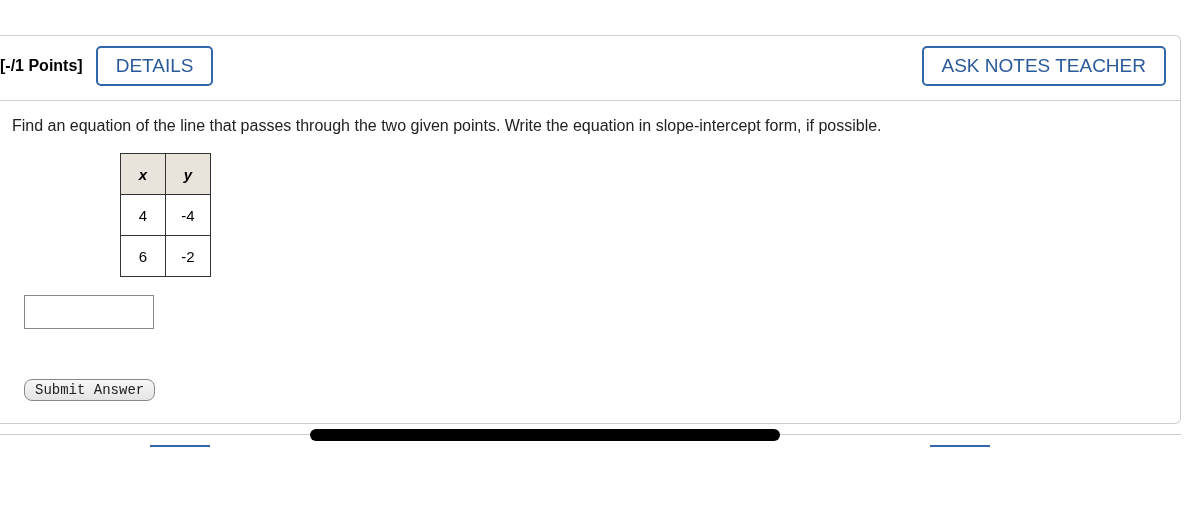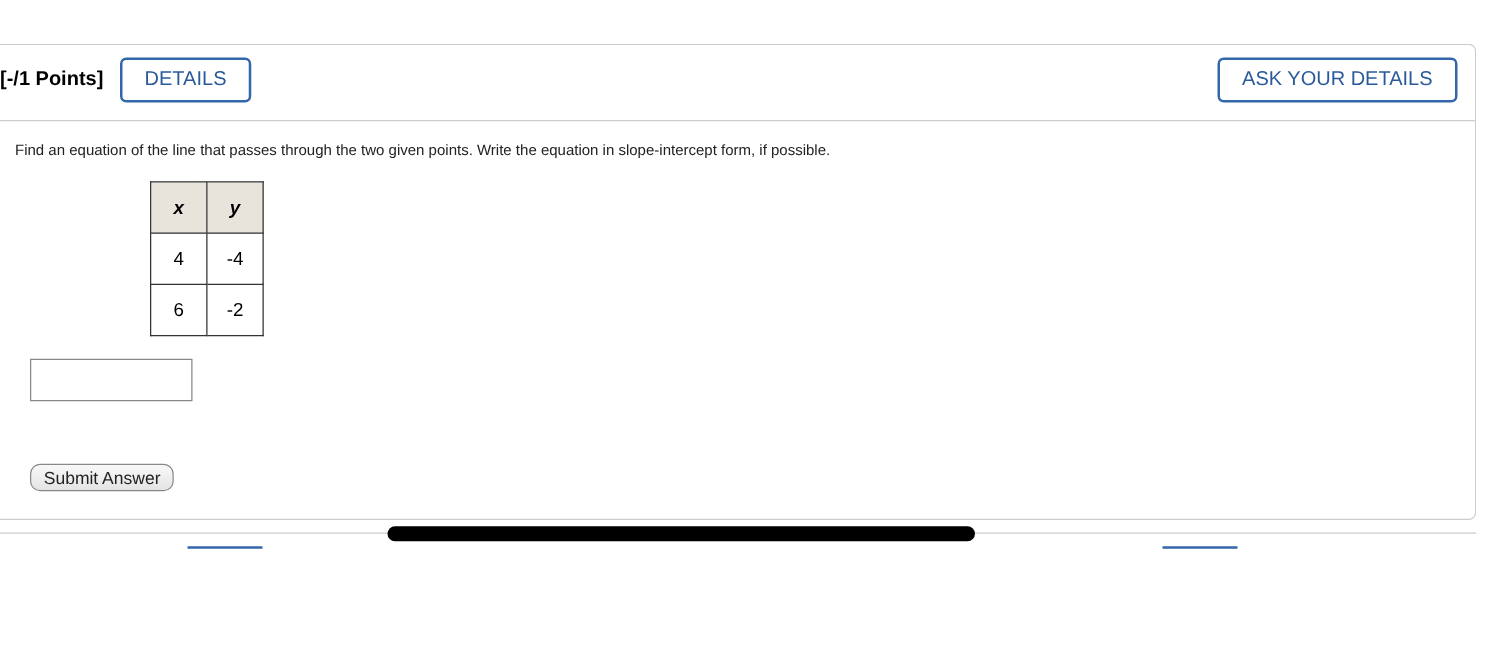--- a/index.html
+++ b/index.html
@@ -29,39 +29,39 @@
   .points {
     font-weight: bold;
     font-size: 16px;
     font-family: Arial, sans-serif;
   }
   .btn-outline {
     border: 2px solid #3366aa;
     color: #2a5a9a;
     background: #fff;
     padding: 7px 18px;
-    font-size: 16px;
+    font-size: 19px;
     font-family: Arial, sans-serif;
     cursor: pointer;
     border-radius: 5px;
   }
   .qid {
     font-weight: bold;
     font-size: 16px;
     font-family: Arial, sans-serif;
     margin-left: 4px;
   }
   .spacer { flex: 1; }
   .body-area {
     border-top: 1px solid #ccc;
     padding: 16px 20px 10px 12px;
     margin-left: 0;
   }
   .prompt {
-    font-size: 12px;
+    font-size: 16px;
     color: #222;
     margin-bottom: 18px;
   }
   .data-table {
     border-collapse: collapse;
     margin-left: 108px;
     margin-bottom: 18px;
   }
   .data-table th, .data-table td {
     border: 1px solid #333;
@@ -88,21 +88,21 @@
   .submit-btn {
     font-size: 14px;
     padding: 2px 10px;
     border: 1px solid #888;
     border-radius: 8px;
     background: linear-gradient(#f8f8f8,#e4e4e4);
     cursor: pointer;
     margin-left: 12px;
     margin-bottom: 12px;
     color: #222;
-    font-family: Liberation Sans, sans-serif;
+    font-family: Liberation Mono, monospace;
   }
   .bottom-bar {
     height: 10px;
     border-top: 1px solid #ccc;
     margin-top: 10px;
     margin-right: 8px;
     position: relative;
   }
   .scrollthumb {
     position: absolute;
@@ -121,21 +121,21 @@
   }
 </style>
 </head>
 <body>
 
 <div class="question-wrapper">
   <div class="header-row">
     <span class="points">[-/1 Points]</span>
     <button class="btn-outline">DETAILS</button>
     <span class="spacer"></span>
-    <button class="btn-outline">ASK YOUR DETAILS</button>
+    <button class="btn-outline">ASK NOTES TEACHER</button>
   </div>
 
   <div class="body-area">
     <div class="prompt">Find an equation of the line that passes through the two given points. Write the equation in slope-intercept form, if possible.</div>
 
     <table class="data-table">
       <tbody>
           <tr>
         <th>x</th>
         <th>y</th>

